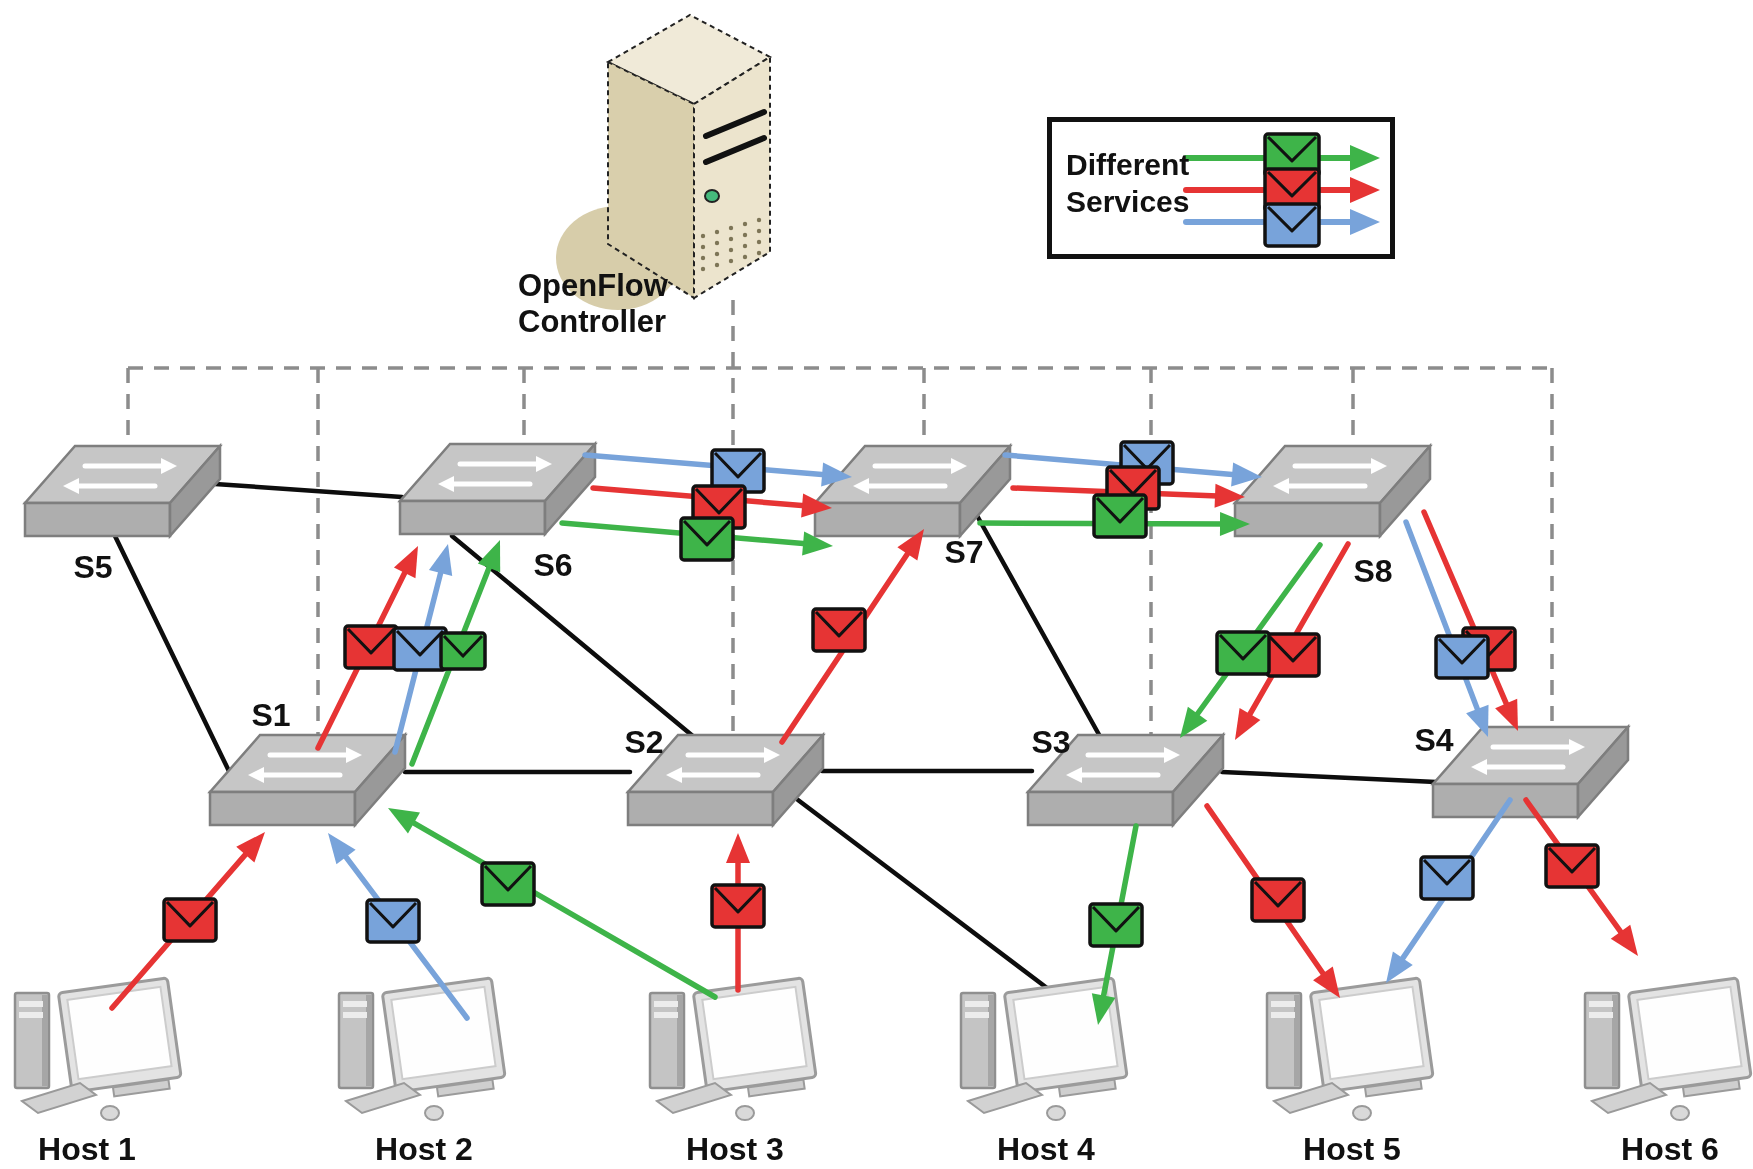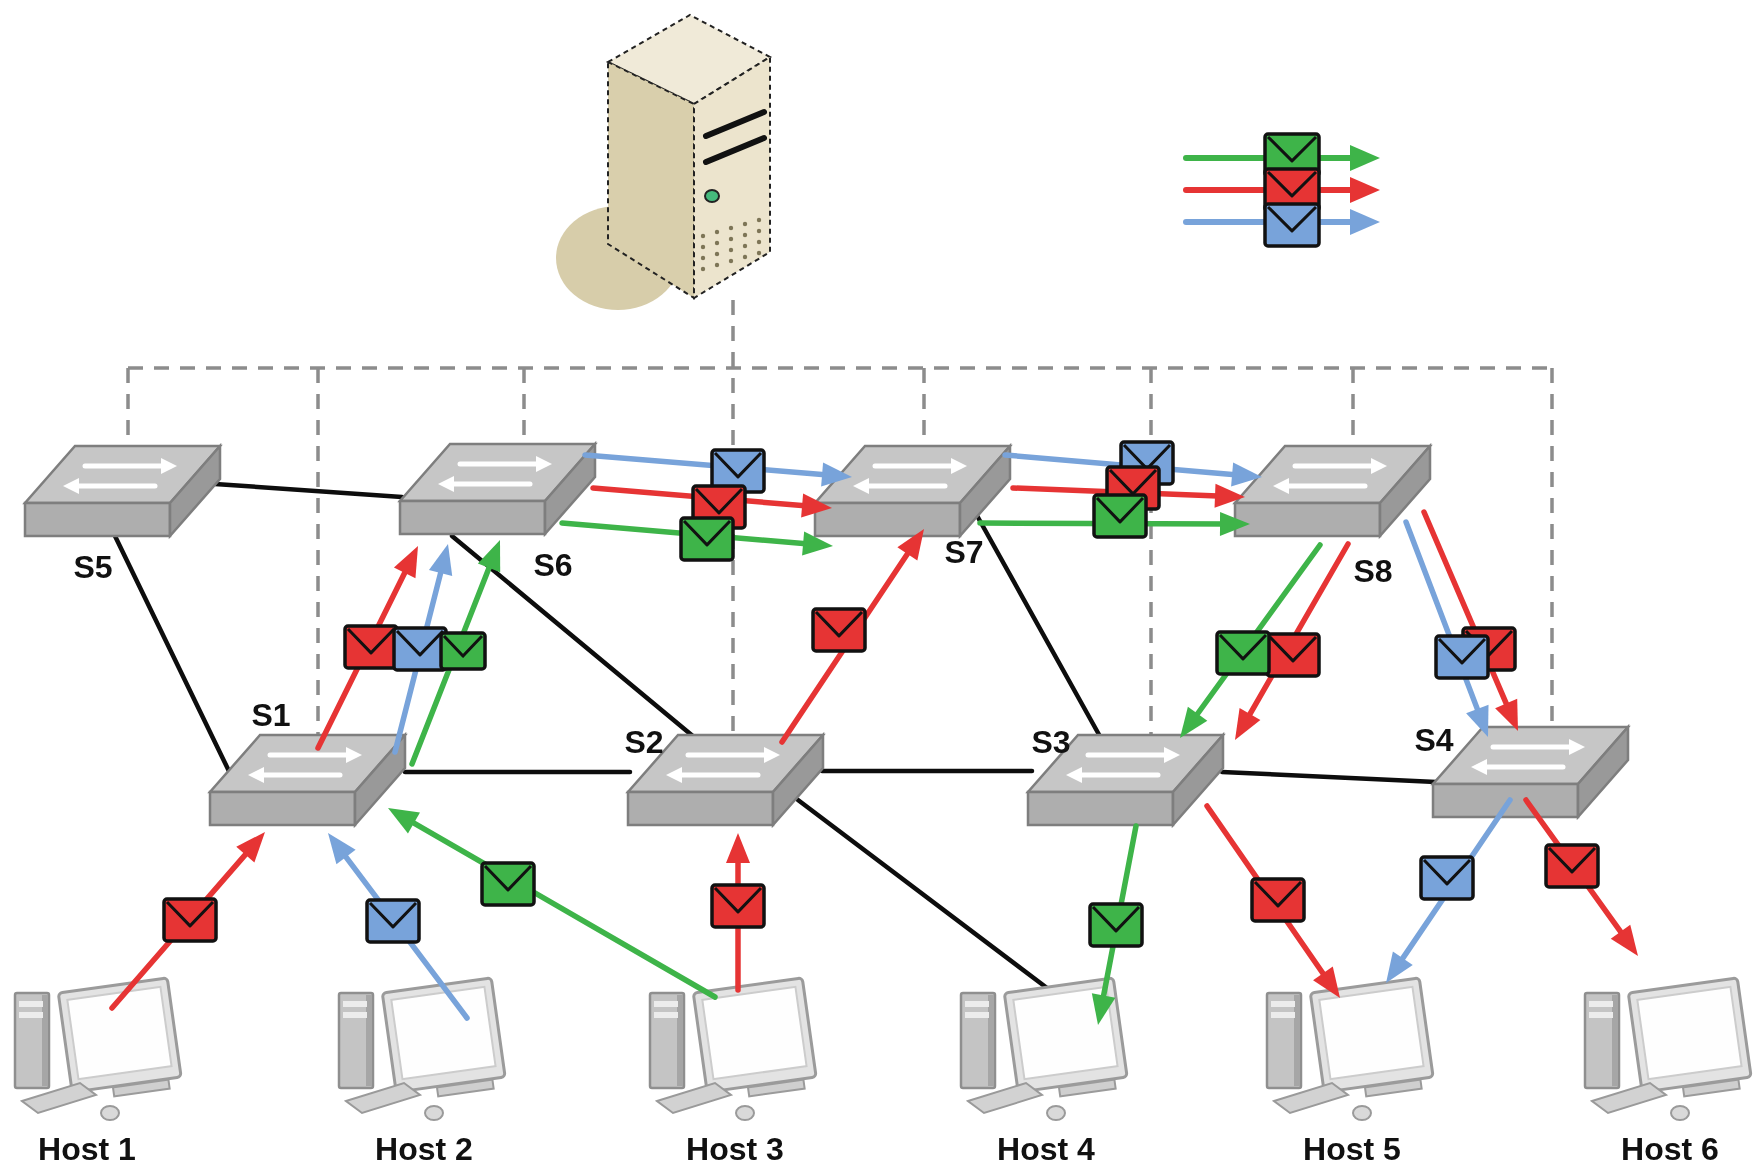--- a/index.html
+++ b/index.html
@@ -425,14 +425,24 @@
           <rect x="1265" y="169" width="54" height="42" rx="3" fill="#e63434" stroke="#111" stroke-width="3.5"></rect>
           <path d="M1268,172 L1292,195.88 L1316,172" fill="none" stroke="#111" stroke-width="3" stroke-linejoin="round"></path>
         </g>
         <g>
           <rect x="1265" y="204" width="54" height="42" rx="3" fill="#78a3da" stroke="#111" stroke-width="3.5"></rect>
           <path d="M1268,207 L1292,230.88 L1316,207" fill="none" stroke="#111" stroke-width="3" stroke-linejoin="round"></path>
         </g>
       </g>
     </svg>
 
+  <div id="legend-box" class="overlay">
+    <div id="legend-text">
+      <div>Different</div>
+      <div>Services</div>
+    </div>
+  </div>
 
+  <div id="controller-label" class="overlay">
+    <div>OpenFlow</div>
+    <div>Controller</div>
+  </div>
 </div>
 
 </body></html>

